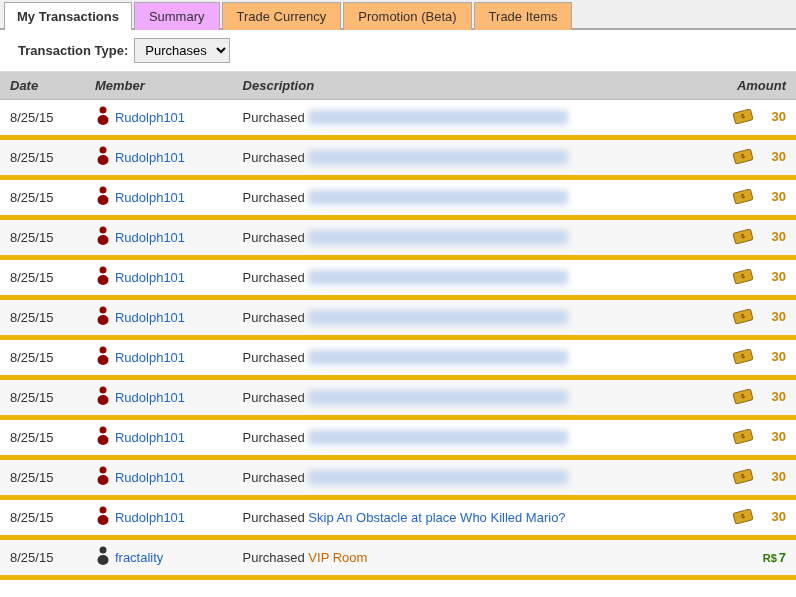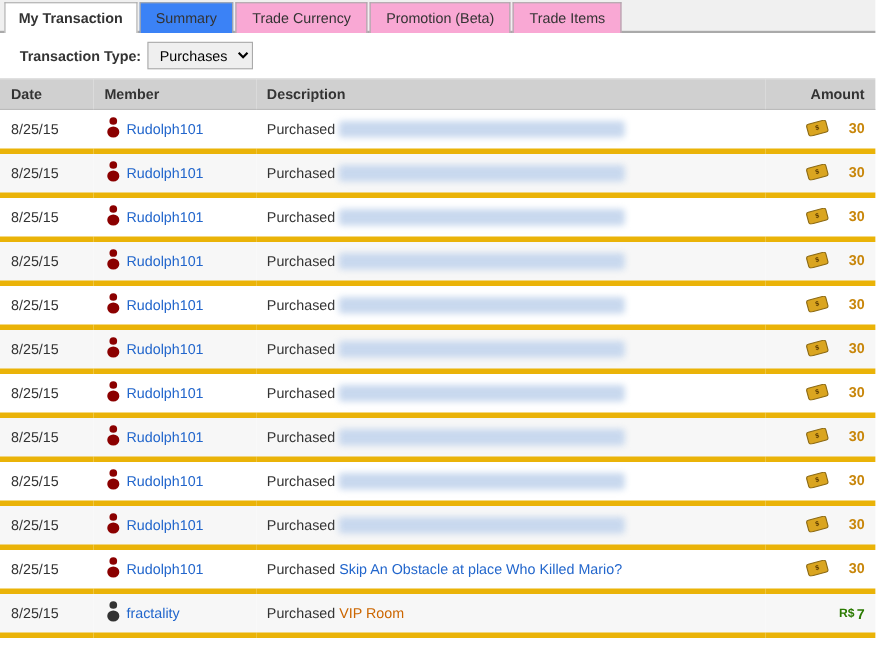--- a/index.html
+++ b/index.html
@@ -25,33 +25,33 @@
       padding: 6px 12px;
       font-weight: bold;
       font-size: 13px;
       color: #333;
       margin-right: 2px;
       cursor: pointer;
       position: relative;
       top: 2px;
     }
     .tab-item {
-      background: #f9a8d4;
+      background: #fdba74;
       border: 1px solid #aaa;
       border-bottom: none;
       padding: 6px 14px;
       font-size: 13px;
       color: #333;
       margin-right: 2px;
       cursor: pointer;
       position: relative;
       top: 2px;
     }
     .tab-item.active {
-      background: #3b82f6;
+      background: #f0abfc;
     }
 
     
     .toolbar {
       padding: 8px 18px;
       display: flex;
       align-items: center;
       gap: 6px;
       border-bottom: 1px solid #ddd;
     }
@@ -72,20 +72,21 @@
     }
     .transactions-table thead tr {
       background: #d0d0d0;
     }
     .transactions-table thead th {
       padding: 6px 10px;
       text-align: left;
       font-weight: bold;
       font-size: 13px;
       border-bottom: 1px solid #bbb;
+      font-style: italic;
     }
     .transactions-table thead th.amount-col {
       text-align: right;
     }
     .transactions-table tbody tr {
       border-bottom: 5px solid #eab308;
     }
     .transactions-table tbody tr:nth-child(even) {
       background: #f7f7f7;
     }
@@ -133,21 +134,21 @@
       align-items: center;
       gap: 2px;
       color: #2a7a00;
       font-weight: bold;
     }
   </style>
 </head>
 <body>
 
 <div class="tabs-bar">
-  <div class="tab-my-transactions">My Transaction</div>
+  <div class="tab-my-transactions">My Transactions</div>
   <div class="tab-item active">Summary</div>
   <div class="tab-item">Trade Currency</div>
   <div class="tab-item">Promotion (Beta)</div>
   <div class="tab-item">Trade Items</div>
 </div>
 
 <div class="toolbar">
   <label>Transaction Type:</label>
   <select>
     

